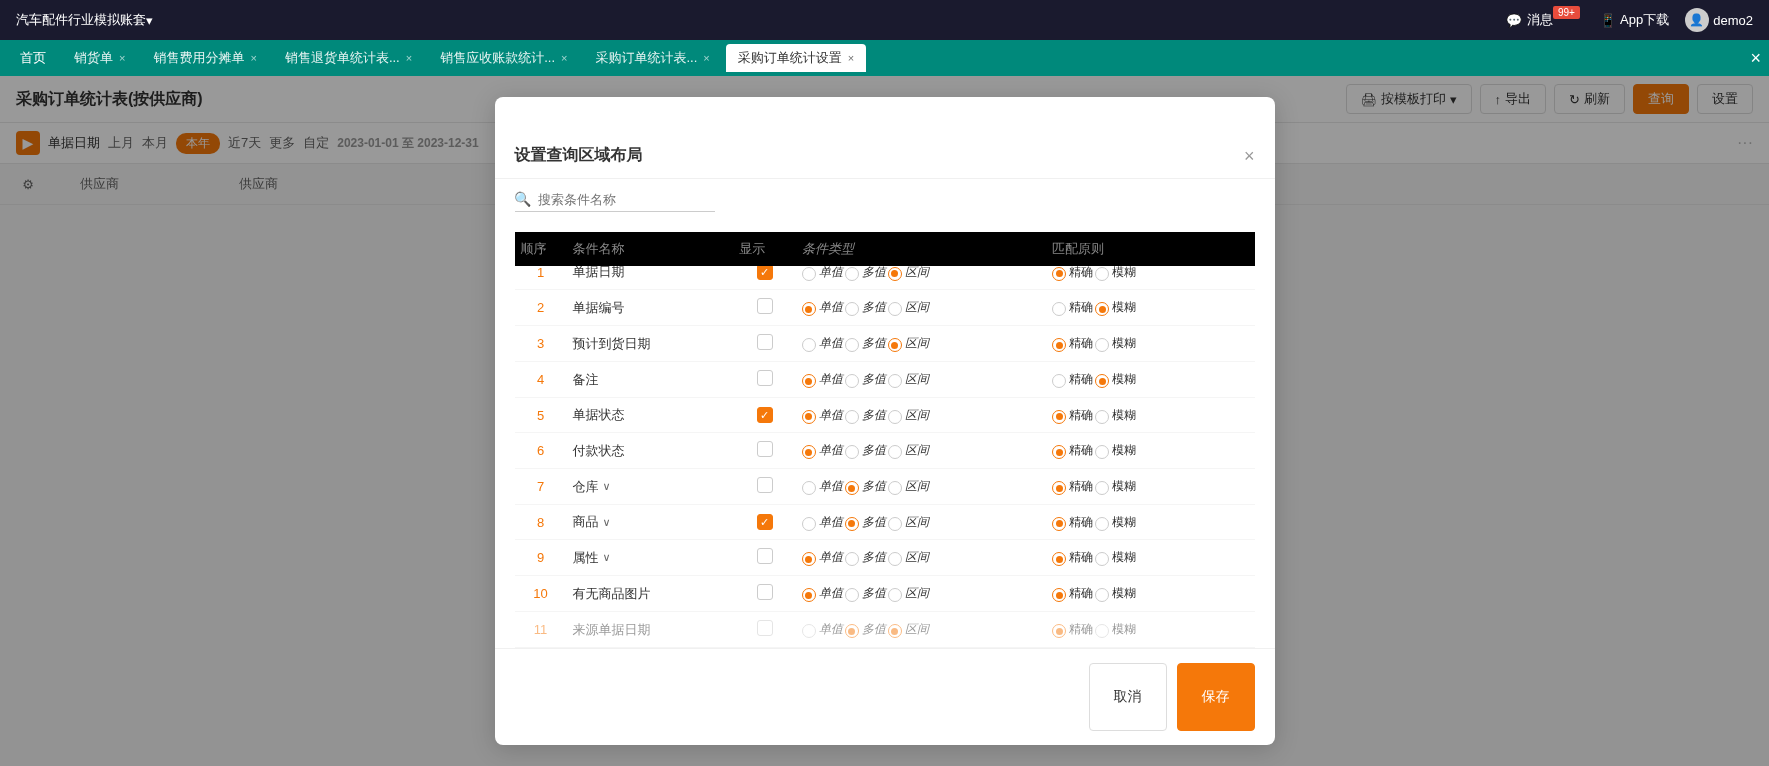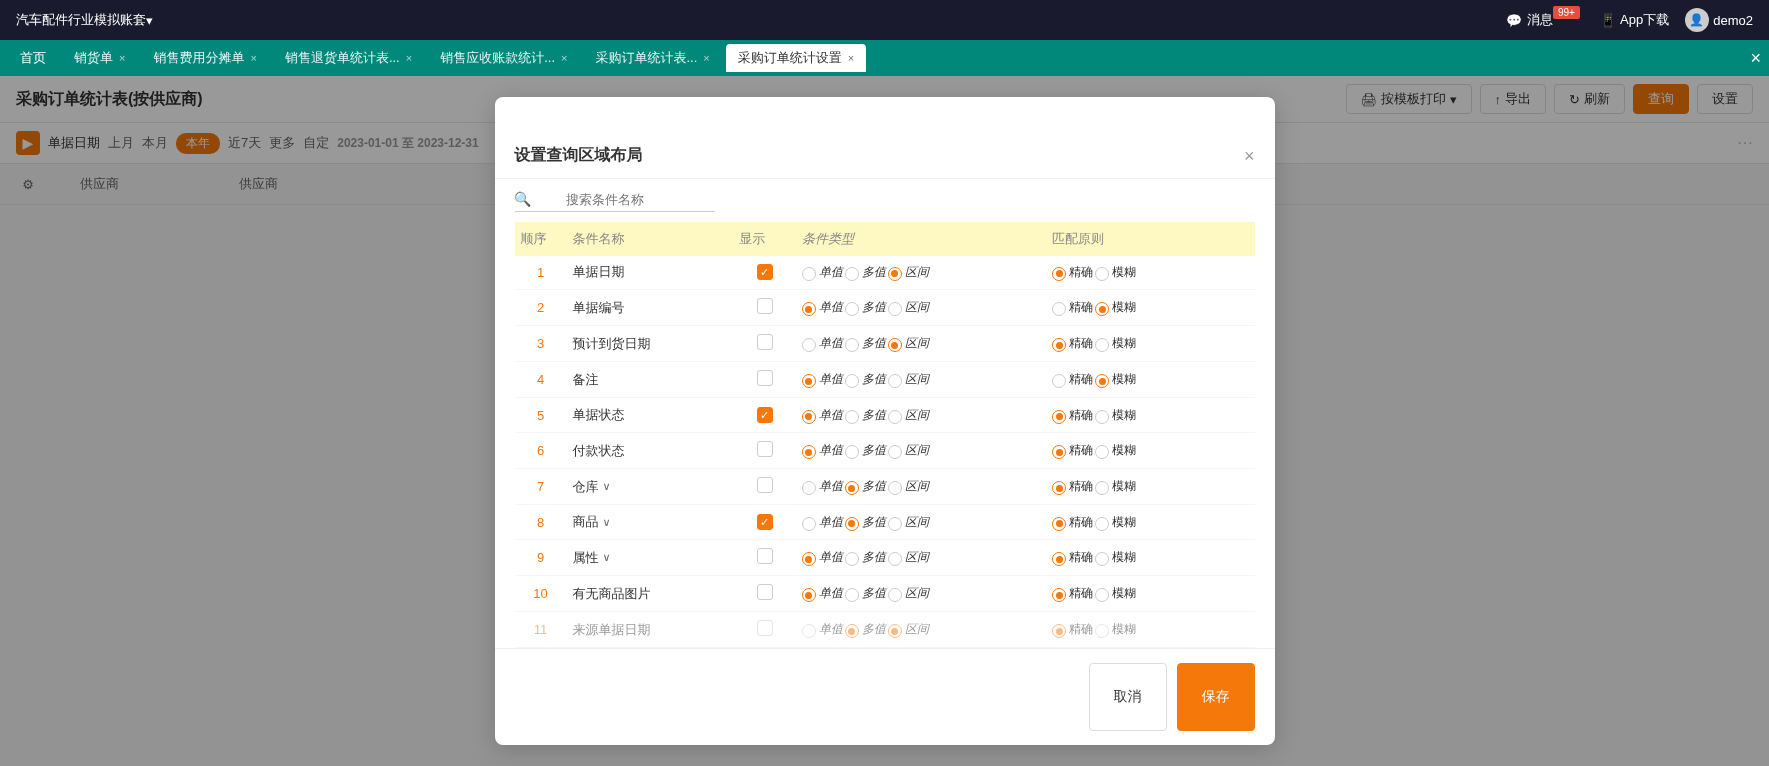--- a/index.html
+++ b/index.html
@@ -147,44 +147,44 @@
     }
     .search-input-wrap {
       display: flex;
       align-items: center;
       border-bottom: 1px solid #ccc;
       width: 200px;
       gap: 6px;
       padding-bottom: 4px;
     }
     .search-input-wrap input {
-      border: none; outline: none; font-size: 13px; color: #333; width: 160px; background: transparent; margin-left: 28px;
+      border: none; outline: none; font-size: 13px; color: #333; width: 160px; background: transparent;
     }
     .search-icon { color: #999; font-size: 14px; }
 
     
     .modal-table-wrap {
       flex: 1;
       overflow-y: auto;
       padding: 0 20px;
     }
     .modal-table {
       width: 100%;
       border-collapse: collapse;
       font-size: 13px;
     }
     .modal-table thead th {
       text-align: left;
       padding: 8px 6px;
       color: #888;
       font-weight: normal;
       border-bottom: 1px solid #f0f0f0;
-      background: #fef9c3;
+      background: #000000;
       position: sticky;
-      top: 2px;
+      top: 12px;
     }
     .modal-table tbody tr { border-bottom: 1px solid #f5f5f5; }
     .modal-table tbody td { padding: 8px 6px; color: #333; vertical-align: middle; }
 
     .col-order { width: 50px; text-align: center; color: #f5780a; font-weight: 500; }
     .col-name { width: 160px; }
     .col-show { width: 60px; text-align: center; }
     .col-type { width: 240px; font-style: italic; }
     .col-match { width: 200px; }
 

